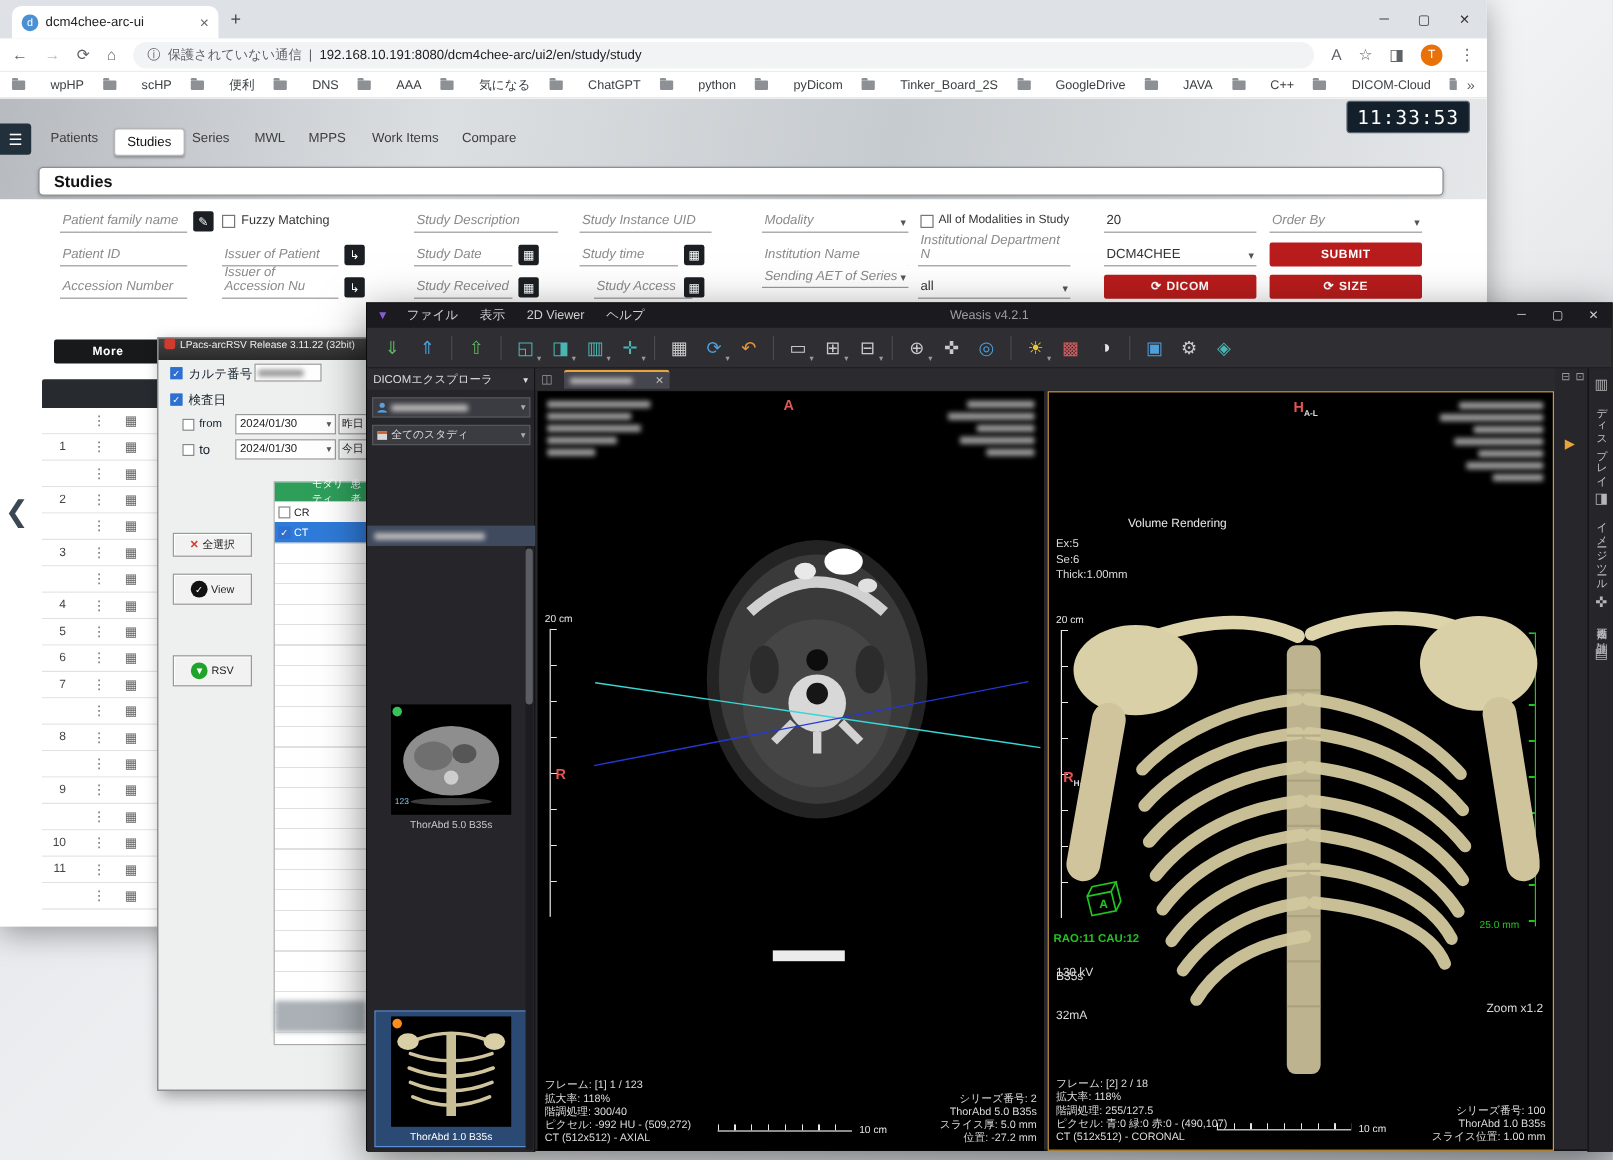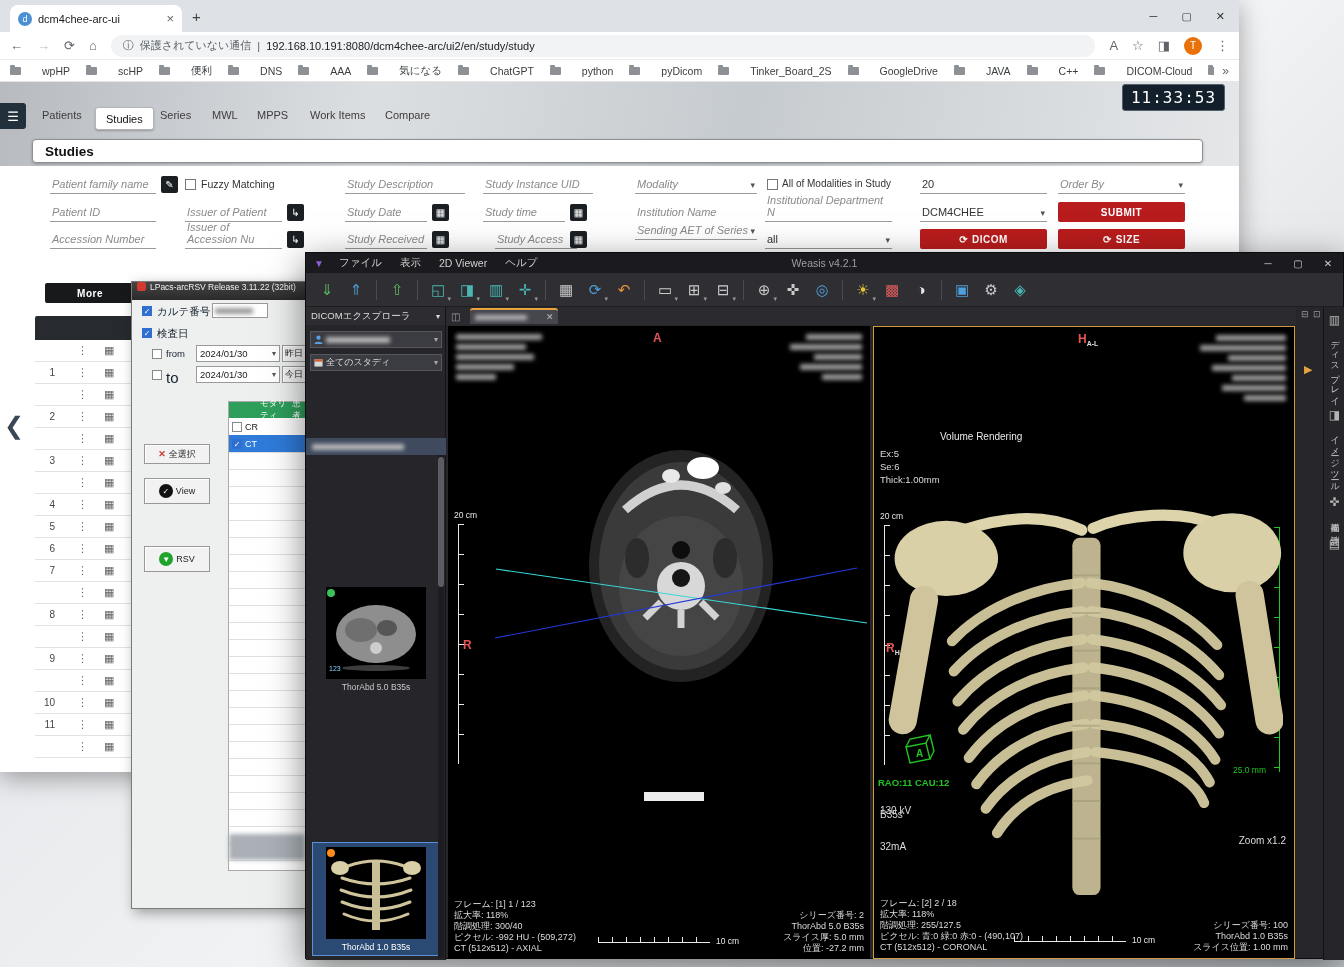--- a/index.html
+++ b/index.html
@@ -397,21 +397,21 @@
     </div>
   <div class="lp-chk on" style="left:10px;top:46px">✓</div>
   <div class="lp-lbl" style="left:25px;top:45px">検査日</div>
   <div class="lp-chk" style="left:20px;top:67px"></div>
   <div class="lp-lbl" style="left:34px;top:66px;font-size:9.5px">from</div>
   <div class="lp-date" style="left:64px;top:63px;width:84px;height:17px">
       <span>2024/01/30</span>
     </div>
   <div class="lp-btn" style="left:150px;top:63px;width:24px;height:17px">昨日</div>
   <div class="lp-chk" style="left:20px;top:88px"></div>
-  <div class="lp-lbl" style="left:34px;top:87px;font-size:15px">to</div>
+  <div class="lp-lbl" style="left:34px;top:87px;font-size:11px">to</div>
   <div class="lp-date" style="left:64px;top:84px;width:84px;height:17px">
       <span>2024/01/30</span>
     </div>
   <div class="lp-btn" style="left:150px;top:84px;width:24px;height:17px">今日</div>
   <div class="lp-btn" style="left:12px;top:162px;width:66px;height:20px">
     <span style="color:#d23a2e;font-weight:bold">✕</span>
     <span>全選択</span>
   </div>
   <div class="lp-btn" style="left:12px;top:196px;width:66px;height:26px">
     <span class="badge-c" style="background:#111">✓</span>

